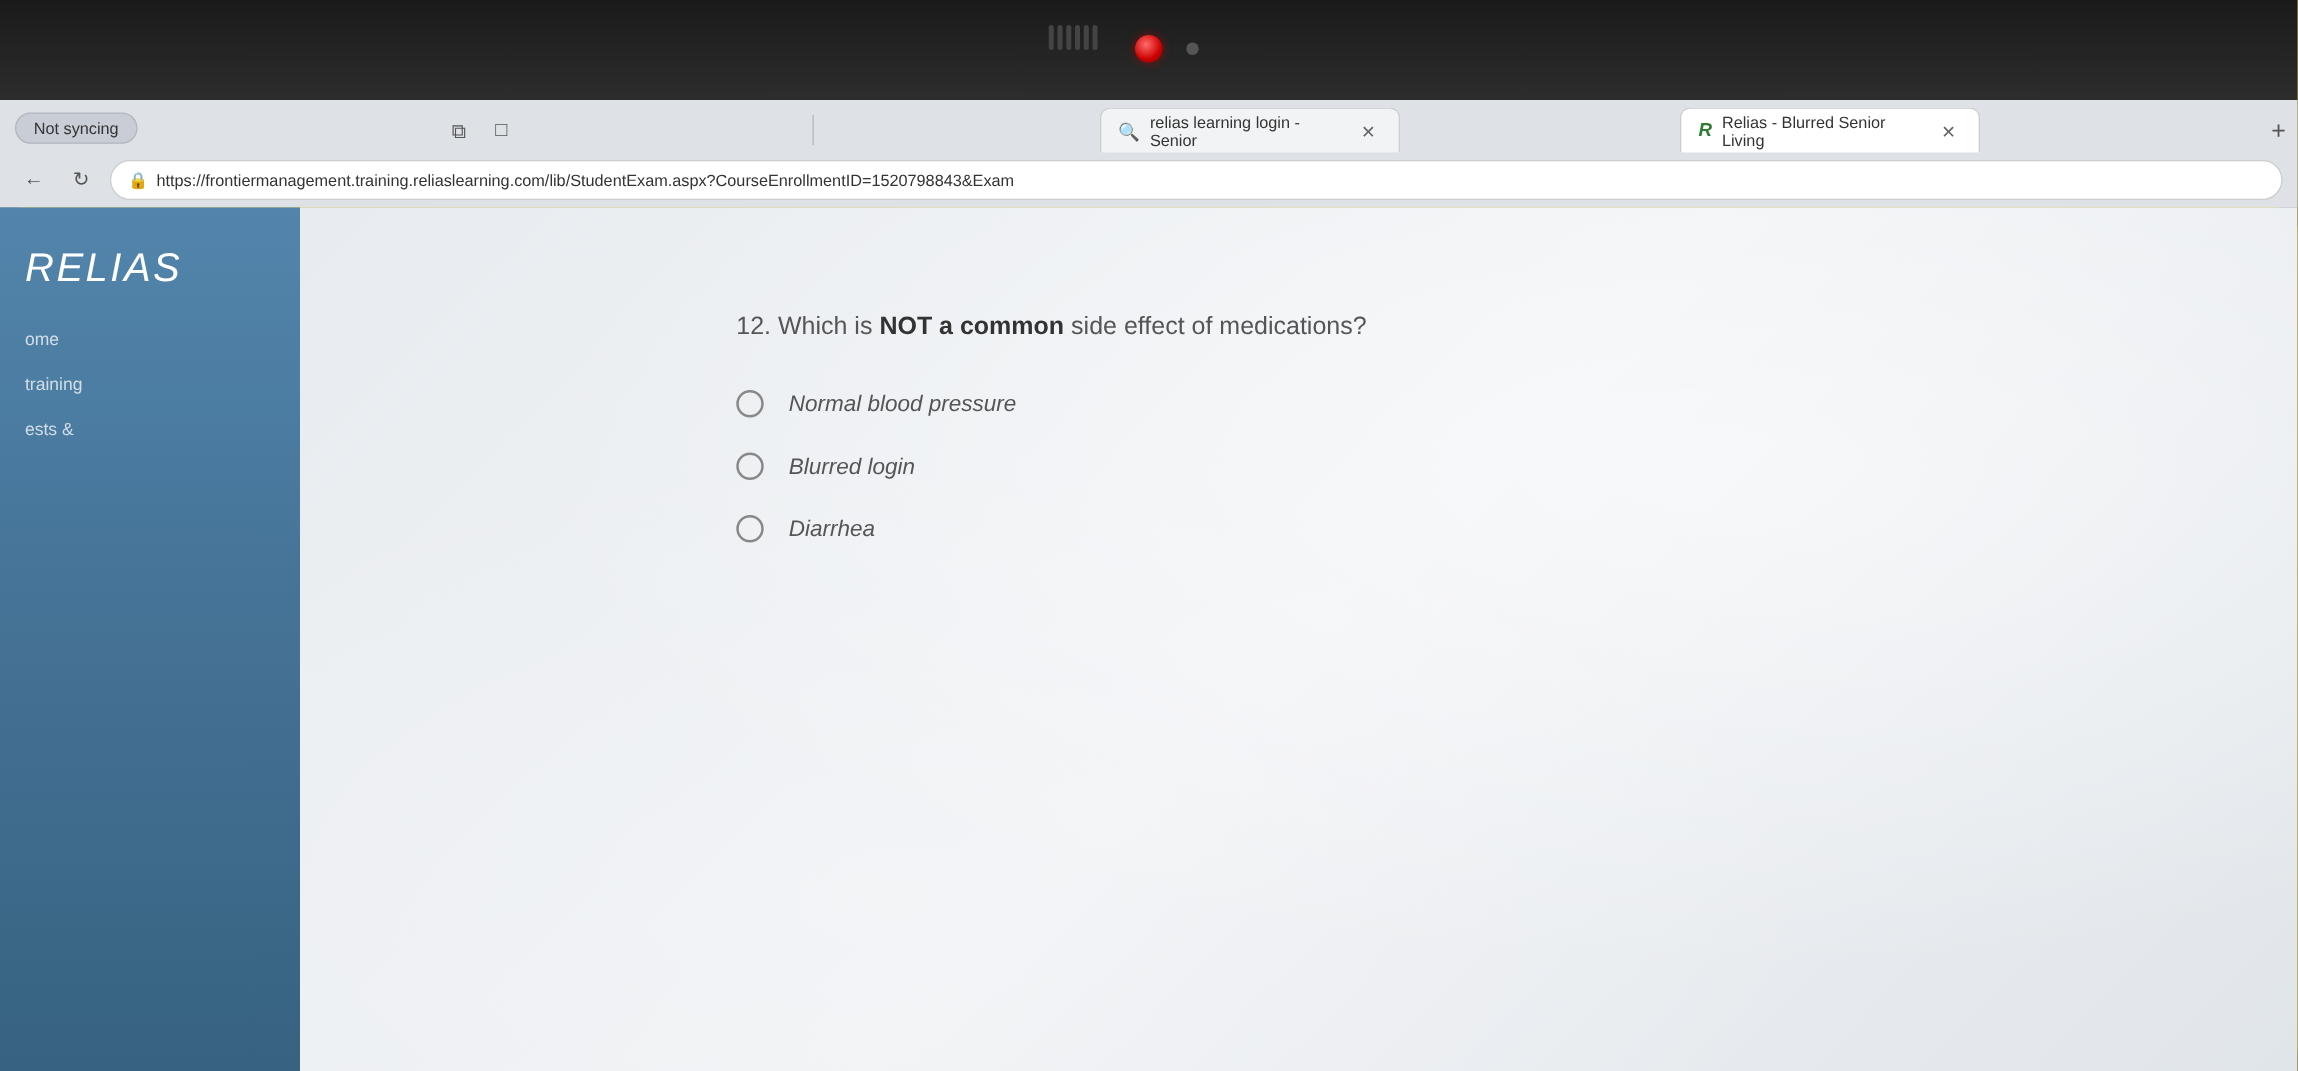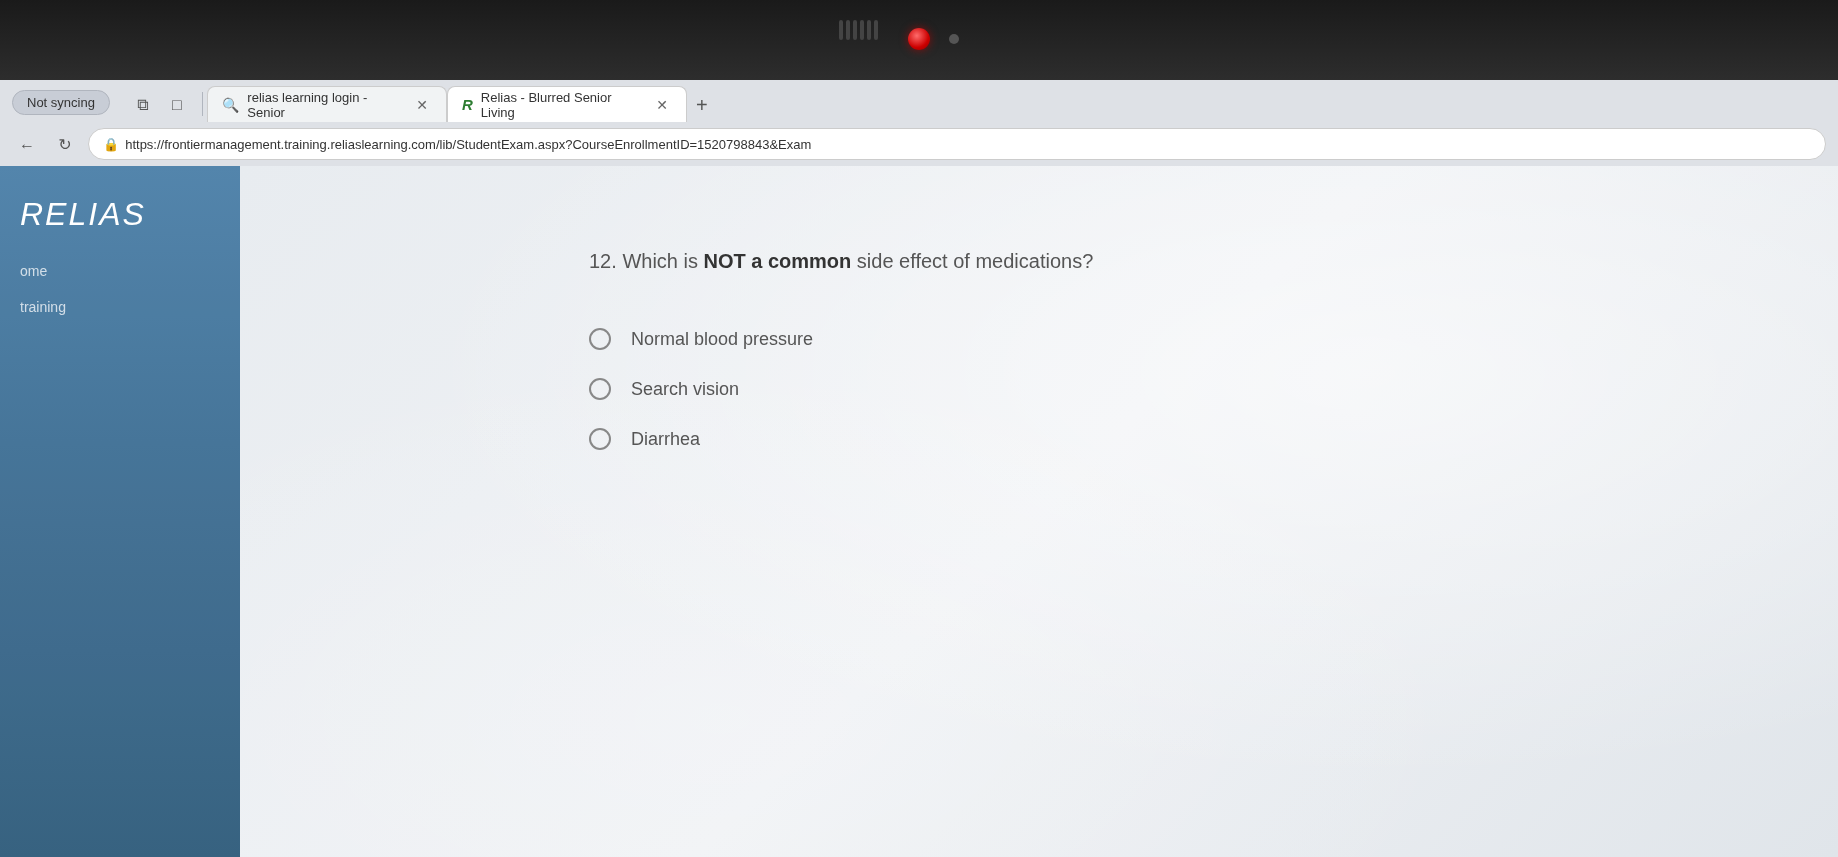--- a/index.html
+++ b/index.html
@@ -62,20 +62,21 @@
     }
 
     
     .tab-bar {
       height: 42px;
       background: #dee1e6;
       display: flex;
       align-items: flex-end;
       padding-left: 0;
       gap: 0;
+      justify-content: space-between;
     }
 
     .not-syncing-area {
       display: flex;
       align-items: center;
       padding: 0 12px;
       height: 36px;
       margin-bottom: 2px;
     }
     .not-syncing-btn {
@@ -278,34 +279,35 @@
     .question-container {
       position: relative;
       z-index: 1;
       max-width: 900px;
       margin: 40px auto 0;
     }
 
     .question-text {
       font-size: 20px;
       color: #555;
-      margin-bottom: 52px;
+      margin-bottom: 36px;
       line-height: 1.5;
     }
     .question-text .bold-part {
       font-weight: 700;
       color: #333;
     }
 
     .answer-option {
       display: flex;
       align-items: center;
       gap: 20px;
       margin-bottom: 28px;
       cursor: pointer;
+      font-style: italic;
     }
     .radio-circle {
       width: 22px;
       height: 22px;
       min-width: 22px;
       border: 2px solid #888;
       border-radius: 50%;
       background: transparent;
     }
     .answer-label {
@@ -367,40 +369,41 @@
   </div>
 
 </div>
 
 <div class="page-content">
 
   <div class="sidebar">
     <div class="sidebar-logo">RELIAS</div>
     <div class="sidebar-item">ome</div>
     <div class="sidebar-item">training</div>
+    <div class="sidebar-item">ests &amp;</div>
   </div>
 
   <div class="main-area">
     <div class="question-container">
 
       <div class="question-text">
         <span>12.</span>
         <span>Which is </span>
         <span class="bold-part">NOT a common</span>
         <span> side effect of medications?</span>
       </div>
 
       <div class="answer-option">
         <div class="radio-circle"></div>
         <span class="answer-label">Normal blood pressure</span>
       </div>
 
       <div class="answer-option">
         <div class="radio-circle"></div>
-        <span class="answer-label">Search vision</span>
+        <span class="answer-label">Blurred login</span>
       </div>
 
       <div class="answer-option">
         <div class="radio-circle"></div>
         <span class="answer-label">Diarrhea</span>
       </div>
 
 
     </div>
   </div>

